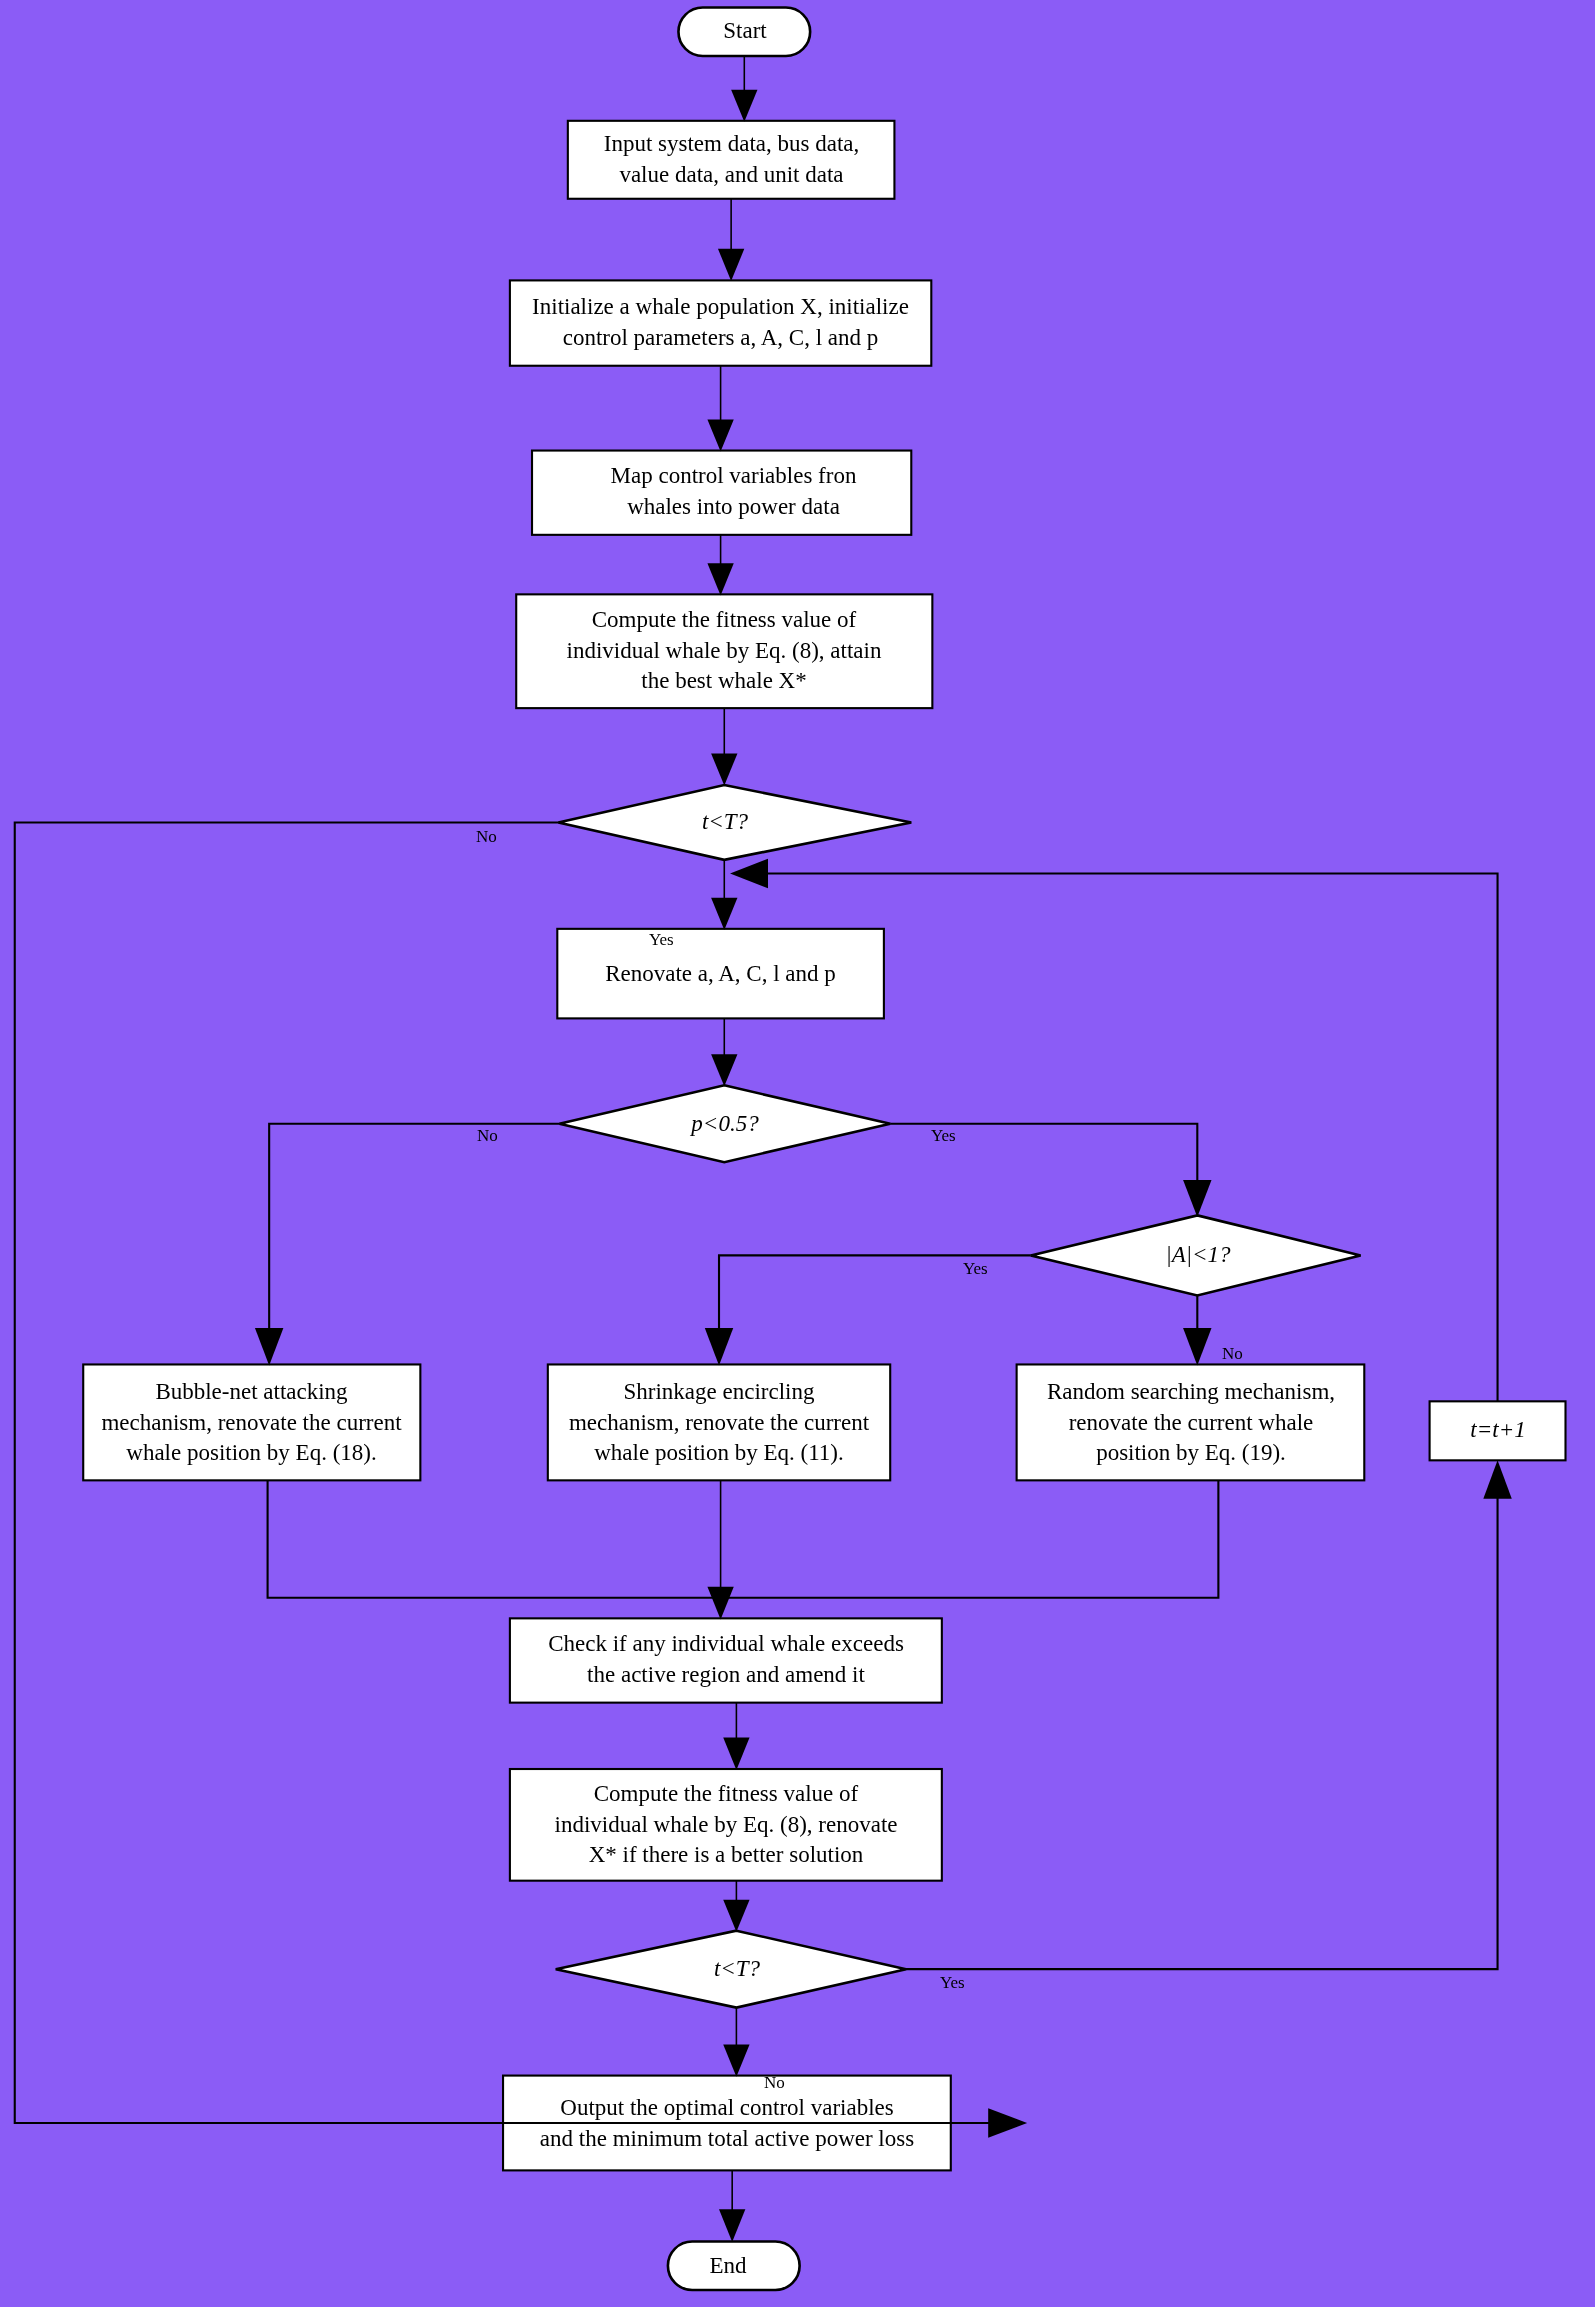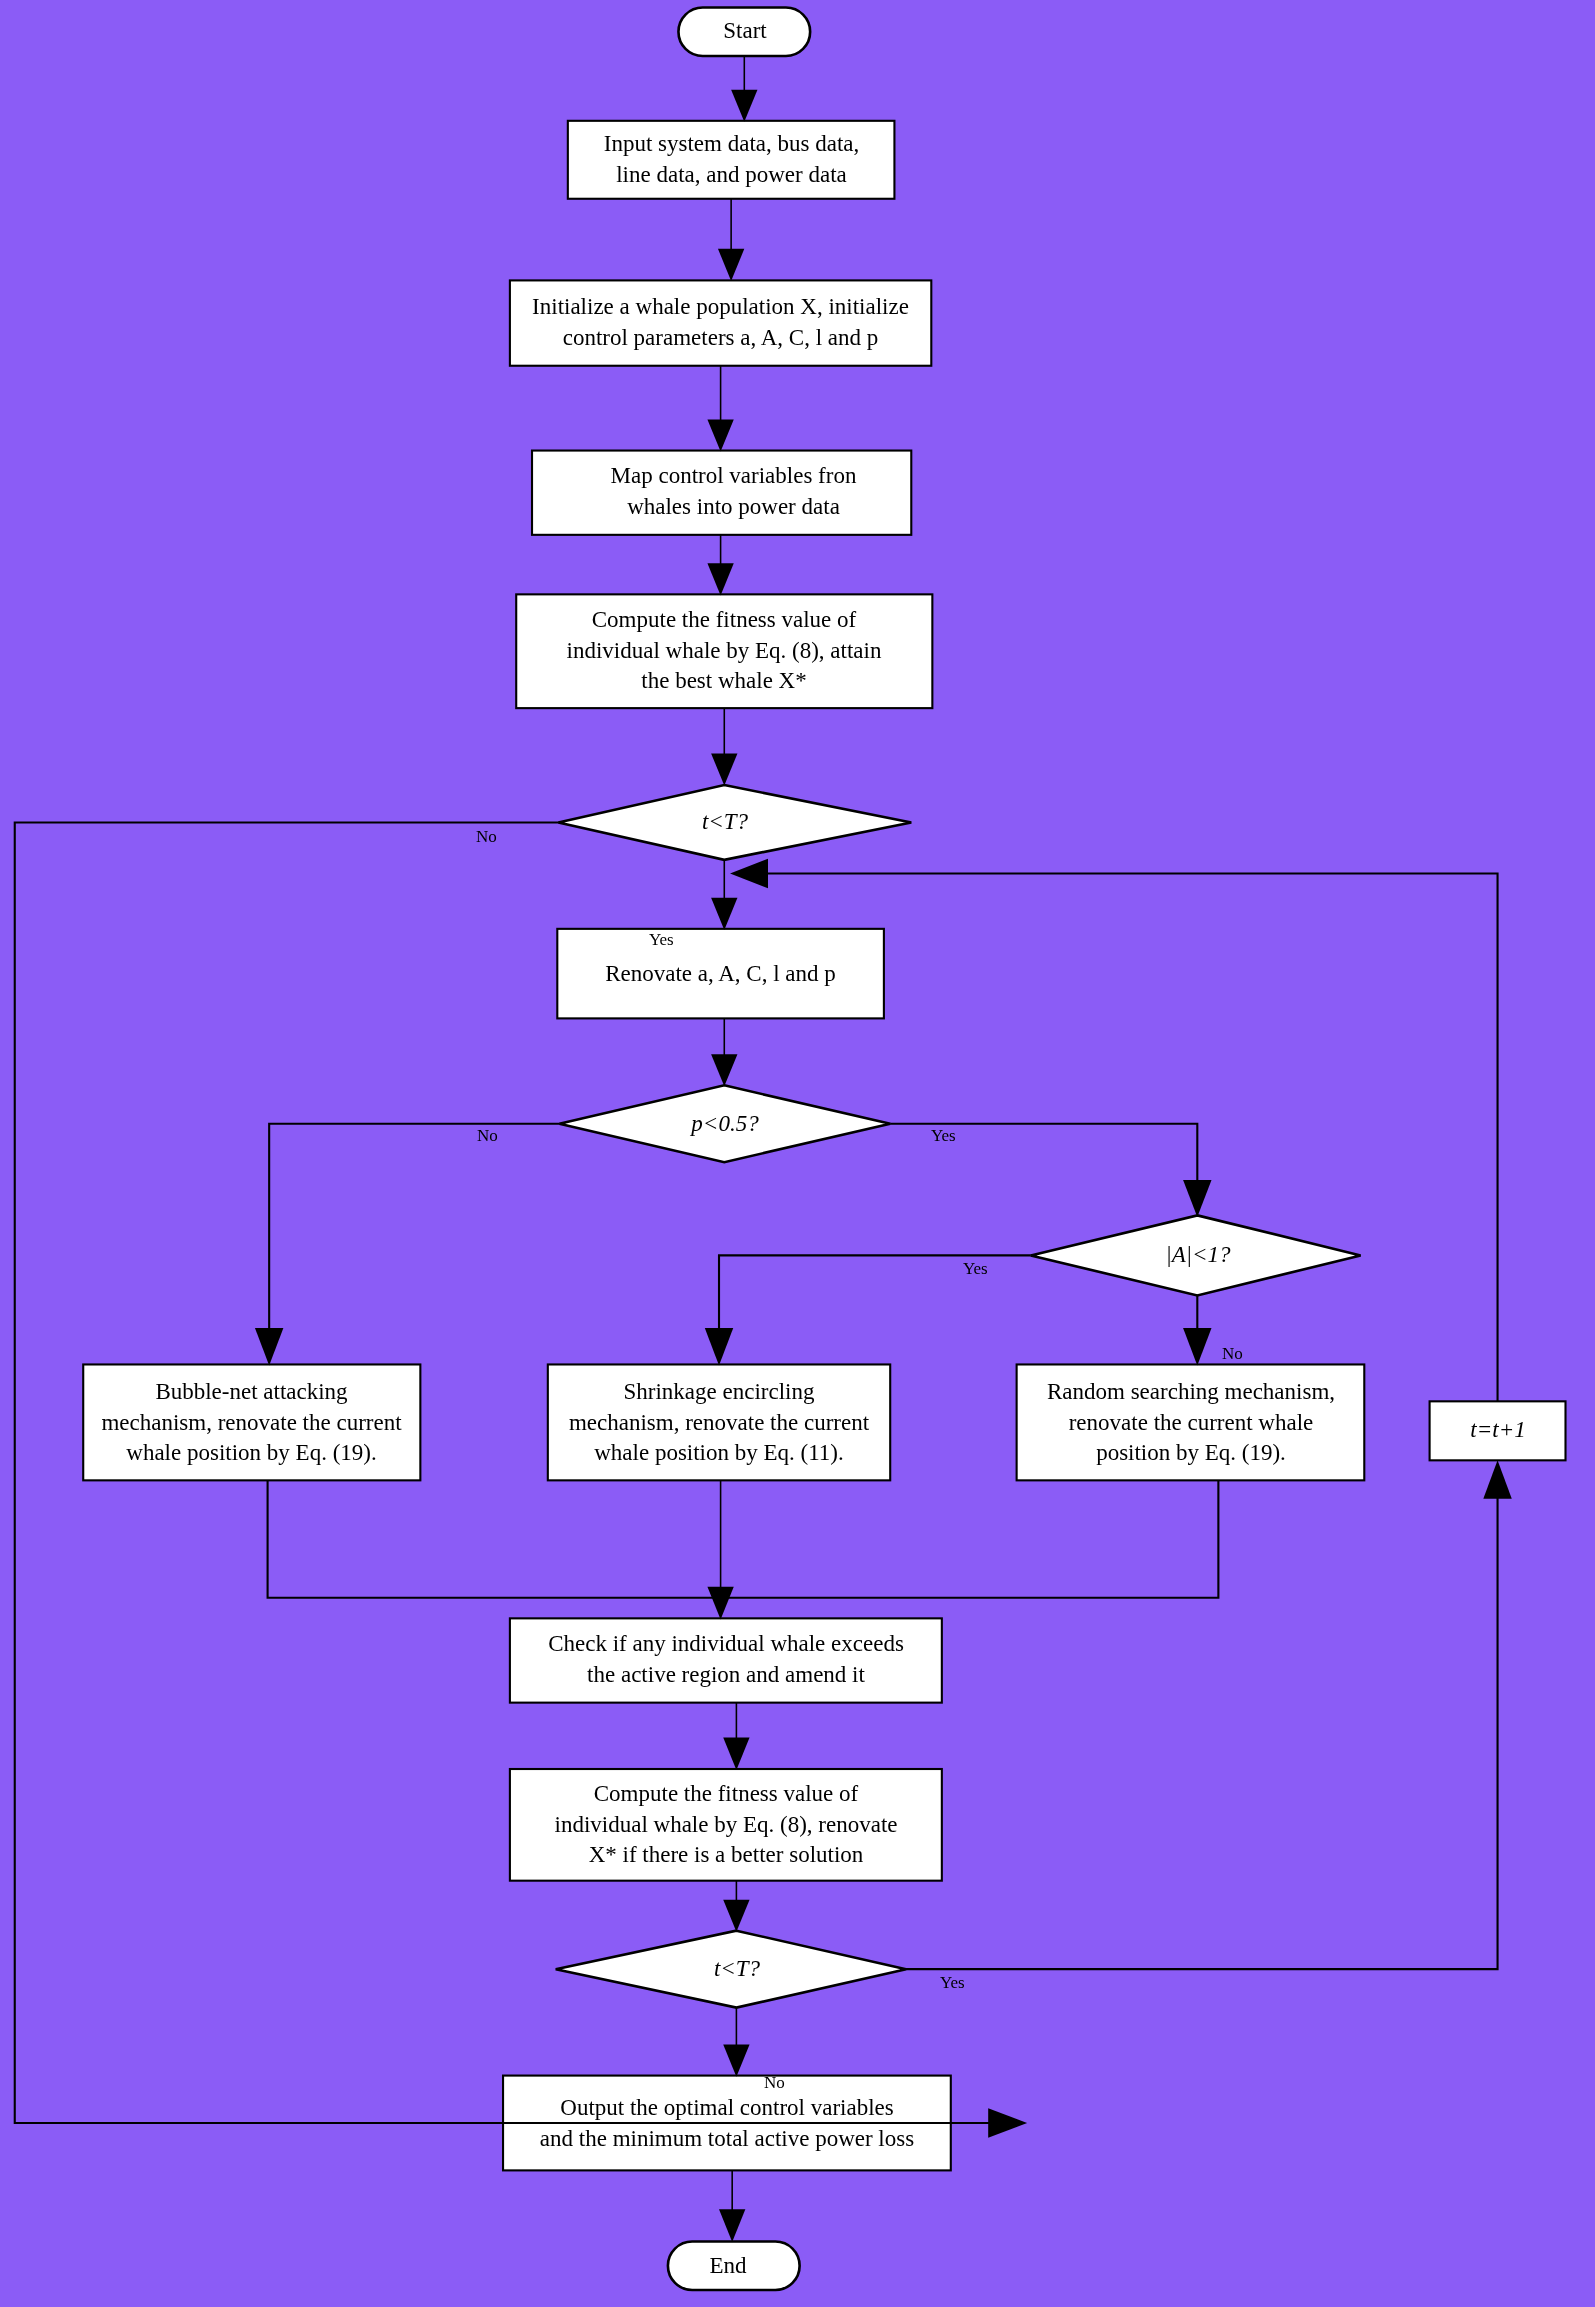--- a/index.html
+++ b/index.html
@@ -176,21 +176,21 @@
     <polygon class="arrowhead" points="1398,3942 1373,3881 1423,3881"></polygon>
 
     <path class="connector thin" d="M1390,4120 L1390,4236"></path>
     <polygon class="arrowhead" points="1390,4256 1365,4194 1415,4194"></polygon>
 
   </svg>
 
   <div class="node-text" style="left:679px; top:7.4px; width:132px; height:48px;">Start</div>
 
   <div class="node-text" style="left:568px; top:121px; width:327px; height:78px;">Input system data, bus data,
-line data, and power data</div>
+value data, and unit data</div>
 
   <div class="node-text" style="left:510px; top:280px; width:421px; height:85px;">Initialize a whale population X, initialize
 control parameters a, A, C, l and p</div>
 
   <div class="node-text" style="left:532px; top:450px; width:379px; height:84px;margin-left:12px;">Map control variables fron
 whales into power data</div>
 
   <div class="node-text" style="left:516px; top:594px; width:416px; height:114px;">Compute the fitness value of
 individual whale by  Eq. (8),  attain
 the best whale  X*</div>
@@ -198,21 +198,21 @@
   <div class="node-text decision-text" style="left:659px; top:801px; width:132px; height:42px;">t&lt;T?</div>
 
   <div class="node-text" style="left:557px; top:929px; width:327px; height:90px;">Renovate a, A, C, l and p</div>
 
   <div class="node-text decision-text" style="left:659px; top:1103px; width:132px; height:42px;">p&lt;0.5?</div>
 
   <div class="node-text decision-text" style="left:1132px; top:1234px; width:132px; height:42px;text-align:right;">|A|&lt;1?</div>
 
   <div class="node-text" style="left:83px; top:1365px; width:337px; height:116px;">Bubble-net attacking
 mechanism, renovate the current
-whale  position by Eq. (19).</div>
+whale  position by Eq. (18).</div>
 
   <div class="node-text" style="left:548px; top:1365px; width:342px; height:116px;">Shrinkage encircling
 mechanism, renovate the current
 whale position by Eq. (11).</div>
 
   <div class="node-text" style="left:1017px; top:1365px; width:348px; height:116px;">Random searching mechanism,
 renovate the current whale
 position by Eq. (19).</div>
 
   <div class="node-text decision-text" style="left:1430px; top:1401px; width:136px; height:59px;">t=t+1</div>

